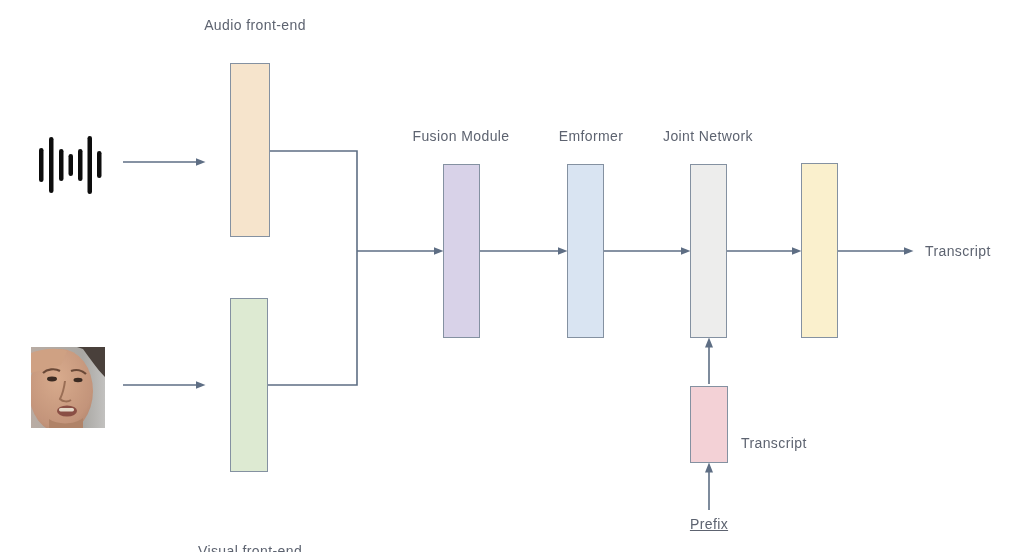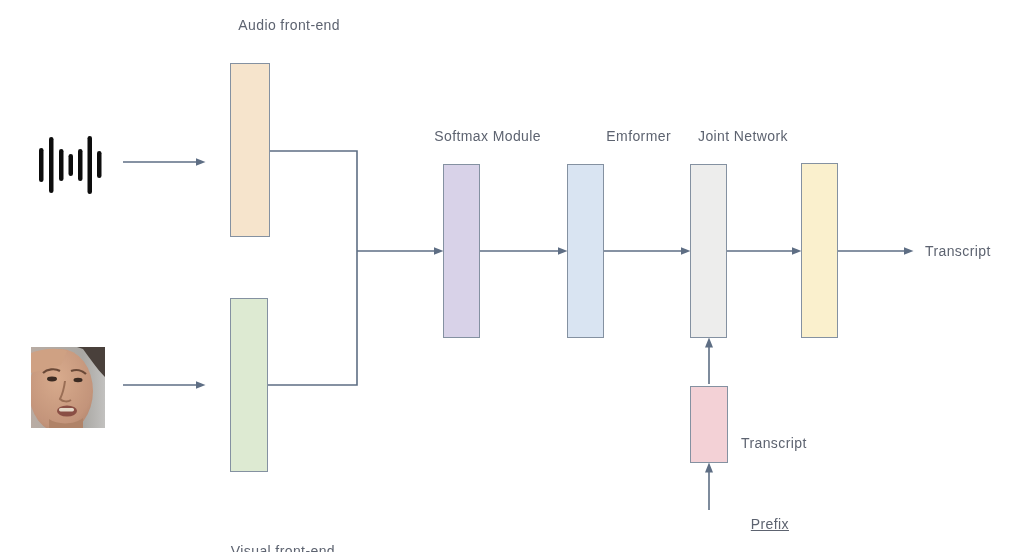--- a/index.html
+++ b/index.html
@@ -35,21 +35,21 @@
     position: absolute;
     border: 1.4px solid var(--border);
   }
   .label {
     position: absolute;
     color: var(--text);
     font-size: 14px;
     letter-spacing: 0.4px;
     white-space: nowrap;
   }
-  .label.centered { text-align: right; }
+  .label.centered { text-align: center; }
   .icon-wrap { position: absolute; }
   .face-img { position: absolute; }
 </style>
 </head>
 <body>
 
 <div class="canvas">
 
   <svg class="wires">
     <defs>
@@ -116,20 +116,20 @@
   <div class="node" style="left: 230px; top: 63px; width: 40px; height: 174px; background: rgb(246, 228, 204);"></div>
   <div class="node" style="left: 230px; top: 298px; width: 38px; height: 174px; background: rgb(221, 234, 210);"></div>
   <div class="node" style="left: 443px; top: 164px; width: 37px; height: 174px; background: rgb(216, 210, 232);"></div>
   <div class="node" style="left: 567px; top: 164px; width: 37px; height: 174px; background: rgb(217, 228, 242);"></div>
   <div class="node" style="left: 690px; top: 164px; width: 37px; height: 174px; background: rgb(237, 237, 236);"></div>
   <div class="node" style="left: 801px; top: 163px; width: 37px; height: 175px; background: rgb(250, 240, 205);"></div>
   <div class="node" style="left: 690px; top: 386px; width: 38px; height: 77px; background: rgb(243, 209, 214);"></div>
 
   <div class="label centered" style="left:170px; top:17px; width:170px;">Audio front-end</div>
   <div class="label centered" style="left:165px; top:496px; width:170px;margin-top:47px;">Visual front-end</div>
-  <div class="label centered" style="left:381px; top:128px; width:160px;">Softmax Module</div>
+  <div class="label centered" style="left:381px; top:128px; width:160px;">Fusion Module</div>
   <div class="label centered" style="left:628px; top:128px; width:160px;">Joint Network</div>
   <div class="label centered" style="left:511px; top:128px; width:160px;">Emformer</div>
   <div class="label" style="left:741px; top:435px;">Transcript</div>
   <div class="label" style="left:925px; top:243px;">Transcript</div>
   <div class="label centered" style="left:629px; top:516px; width:160px;text-decoration:underline;">Prefix</div>
 
 </div>
 
 </body></html>

